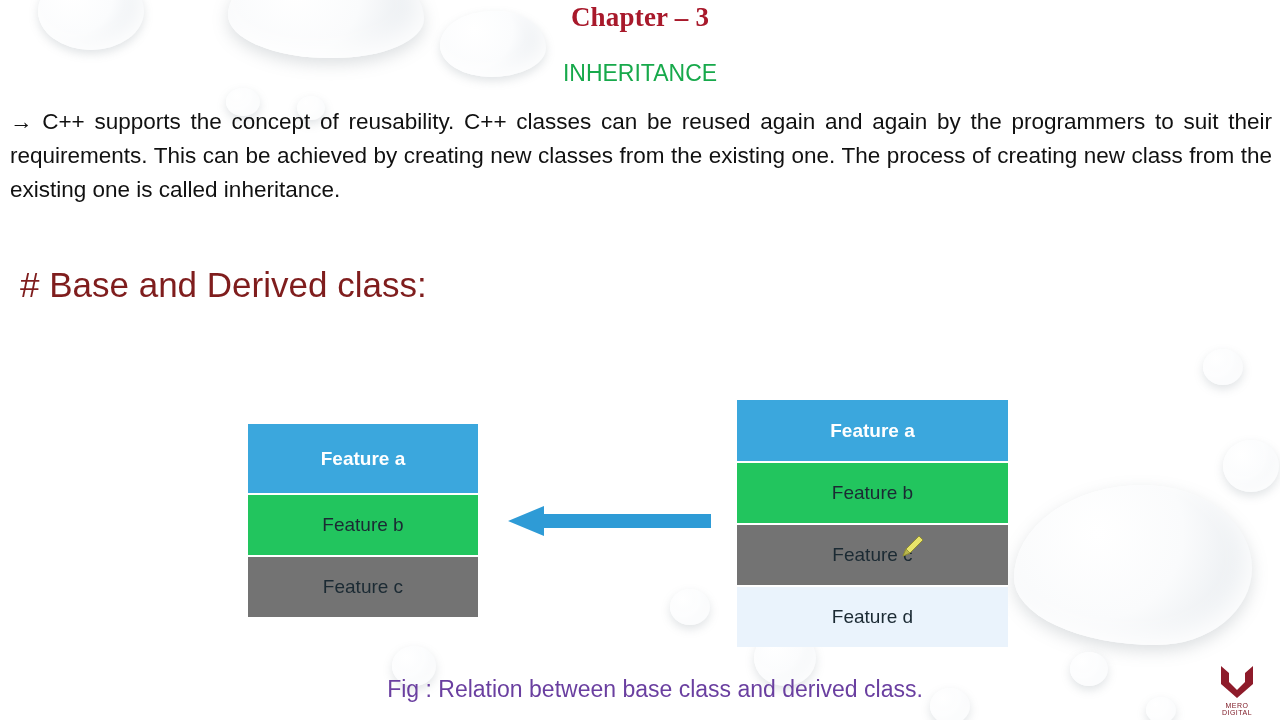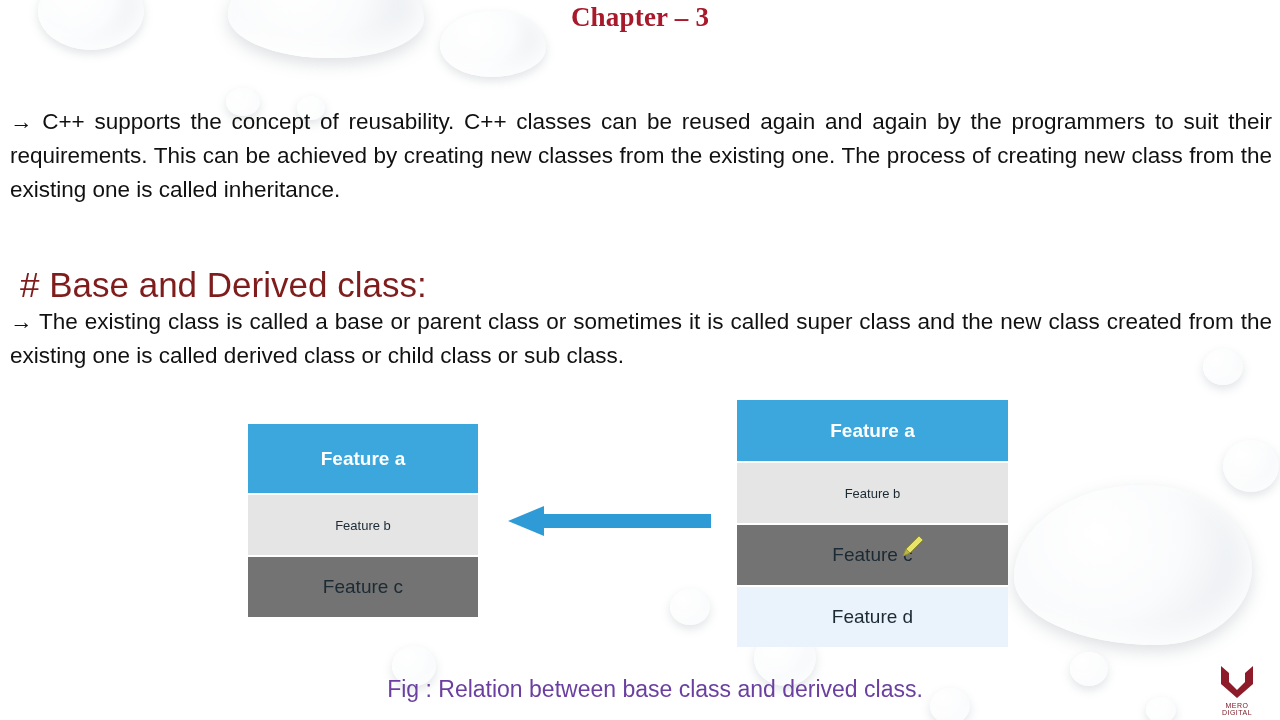--- a/index.html
+++ b/index.html
@@ -88,21 +88,21 @@
     display: flex;
     align-items: center;
     justify-content: center;
   }
   .row.head {
     background: #3ba7dd;
     color: #ffffff;
     font-weight: bold;
     font-size: 19px;
   }
-  .row.r1 { background: #e5e5e5; font-size: 13px; }
+  .row.r1 { background: #22c55e; font-size: 19px; }
   .row.r2 { background: #737373; font-size: 19px; }
   .row.r3 { background: #eaf3fc; font-size: 19px; }
 
   
   #derived-class-box { left: 248px; top: 424px; width: 230px; }
   #derived-class-box .row { height: 60px; }
   #derived-class-box .row.head { height: 69px; }
 
   
   #base-class-box { left: 737px; top: 400px; width: 271px; }
@@ -170,24 +170,24 @@
   <div class="bubble" style="left:1223px; top:440px; width:56px; height:52px;"></div>
   <div class="blob" style="left:1014px; top:485px; width:238px; height:160px; border-radius:54% 46% 40% 60% / 58% 52% 48% 42%;"></div>
   <div class="bubble" style="left:670px; top:589px; width:40px; height:36px;"></div>
   <div class="bubble" style="left:754px; top:630px; width:62px; height:56px;"></div>
   <div class="bubble" style="left:392px; top:646px; width:44px; height:40px;"></div>
   <div class="bubble" style="left:1070px; top:652px; width:38px; height:34px;"></div>
   <div class="bubble" style="left:930px; top:688px; width:40px; height:36px;"></div>
   <div class="bubble" style="left:1146px; top:697px; width:30px; height:26px;"></div>
 
   <div class="chapter-title">Chapter – 3</div>
+  <div class="chapter-sub">INHERITANCE</div>
 
   <div class="para para1">→ C++ supports the concept of reusability. C++ classes can be reused again and again by the programmers to suit their requirements. This can be achieved by creating  new classes from the existing one. The process of creating new class from the existing one is called inheritance.</div>
   <div class="section-heading"># Base and Derived class:</div>
-  <div class="para para2">→ The existing class is called a base or parent class or sometimes it is called super class and the new class created from the existing one is called derived class or child class or sub class.</div>
 
   <div class="classbox" id="derived-class-box">
     <div class="row head">Feature a</div>
     <div class="sep"></div>
     <div class="row r1">Feature b</div>
     <div class="sep"></div>
     <div class="row r2">Feature c</div>
   </div>
 
   <div class="classbox" id="base-class-box">

